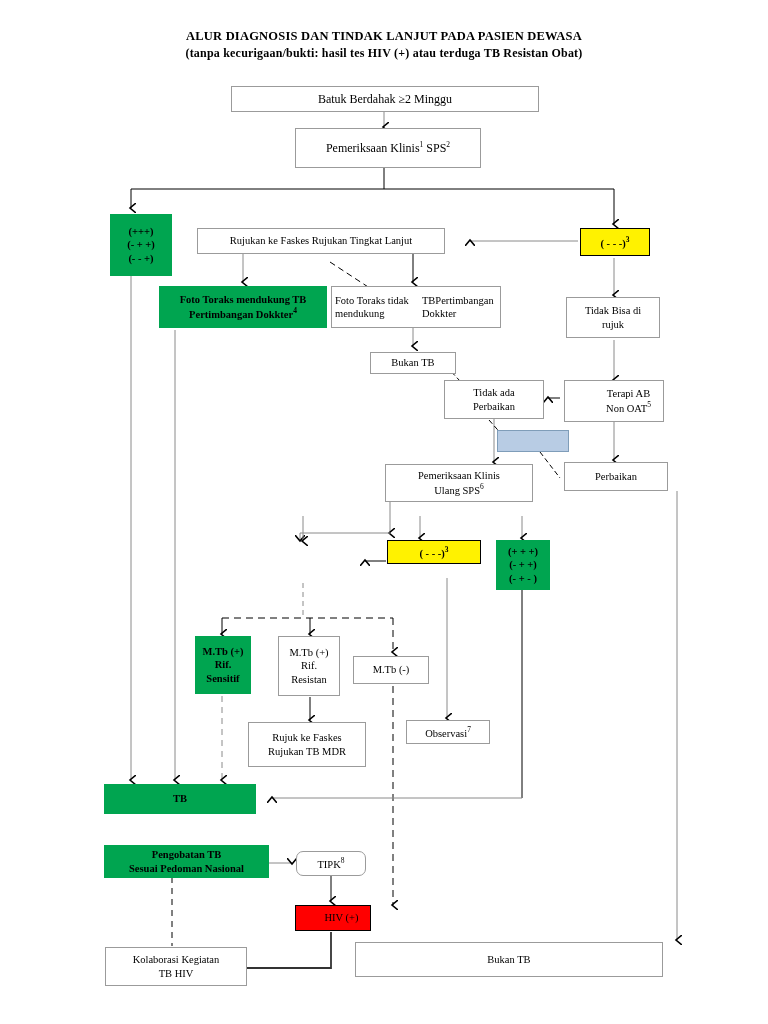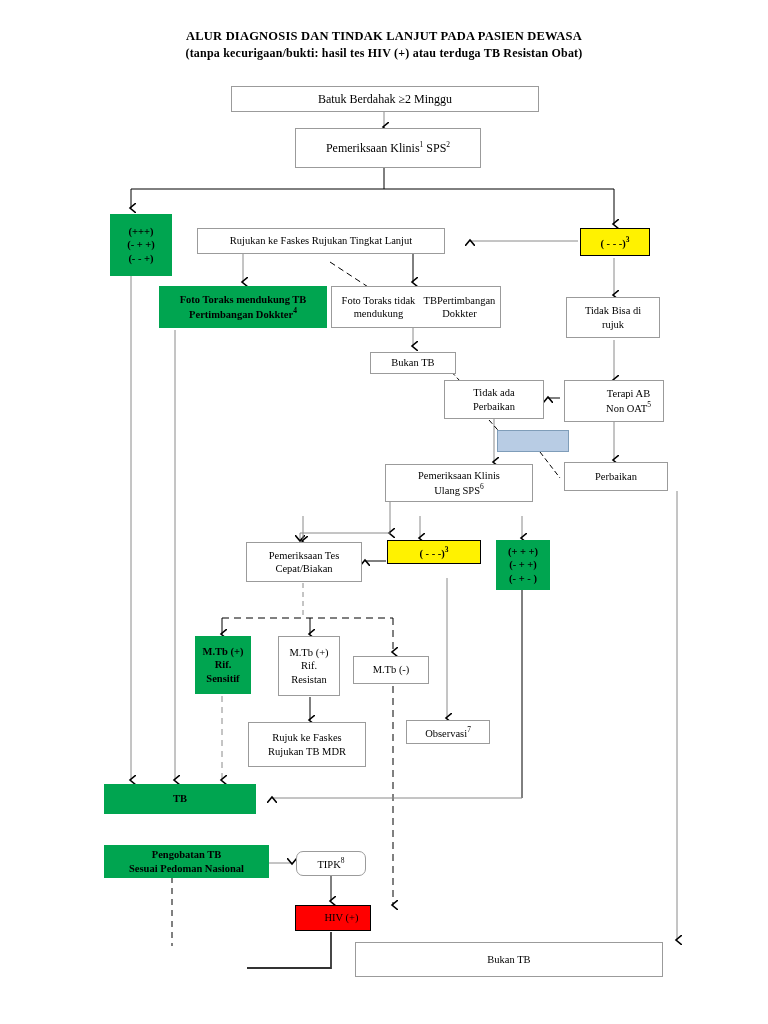--- a/index.html
+++ b/index.html
@@ -9,21 +9,21 @@
 
   .title{position:absolute;left:0;width:768px;text-align:center;
          font-weight:bold;font-size:12.5px;letter-spacing:.2px;}
   .title.l1{top:29px;}
   .title.l2{top:46px;font-size:12px;}
 
   svg.wires{position:absolute;left:0;top:0;width:768px;height:1024px;
             pointer-events:none;}
 
   .node{position:absolute;box-sizing:border-box;display:flex;
-        align-items:center;justify-content:center;text-align:center;
+        align-items:center;justify-content:center;
         font-size:10.5px;line-height:1.25;padding:2px 3px;}
   .plain{background:#ffffff;border:1px solid #9b9b9b;}
   .green{background:#00A550;border:1px solid #00A550;color:#000;font-weight:bold;}
   .yellow{background:#FFF200;border:1px solid #000;color:#000;font-weight:bold;}
   .red{background:#FF0000;border:1px solid #000;color:#000;}
   .blue{background:#B8CCE4;border:1px solid #7f9db9;}
   sup{font-size:7.5px;vertical-align:super;}
   .nowrap{white-space:nowrap;}
 </style>
 </head>
@@ -180,24 +180,20 @@
 
   <div class="node plain" style="left:564px;top:462px;width:104px;height:29px;">
     <span>Perbaikan</span>
   </div>
 
   <div class="node plain" style="left:385px;top:464px;width:148px;height:38px;flex-direction:column;">
     <span>Pemeriksaan  Klinis</span>
     <span><span>Ulang  SPS</span><sup>6</sup></span>
   </div>
 
-  <div class="node plain" style="left:246px;top:542px;width:116px;height:40px;flex-direction:column;">
-    <span>Pemeriksaan Tes</span>
-    <span>Cepat/Biakan</span>
-  </div>
 
   <div class="node yellow" style="left:387px;top:540px;width:94px;height:24px;">
     <span><span>( - - -)</span><sup>3</sup></span>
   </div>
 
   <div class="node green" style="left:496px;top:540px;width:54px;height:50px;flex-direction:column;">
     <span>(+ + +)</span>
     <span>(- + +)</span>
     <span>(- + - )</span>
   </div>
@@ -237,18 +233,22 @@
   </div>
 
   <div class="node plain" style="left:296px;top:851px;width:70px;height:25px;border-radius:7px;">
     <span><span>TIPK</span><sup>8</sup></span>
   </div>
 
   <div class="node red" style="left:295px;top:905px;width:76px;height:26px;padding-left:20px;">
     <span>HIV (+)</span>
   </div>
 
+  <div class="node plain" style="left:105px;top:947px;width:142px;height:39px;flex-direction:column;">
+    <span>Kolaborasi Kegiatan</span>
+    <span>TB HIV</span>
+  </div>
 
   <div class="node plain" style="left:355px;top:942px;width:308px;height:35px;">
     <span>Bukan TB</span>
   </div>
 
 </div>
 
 </body></html>

